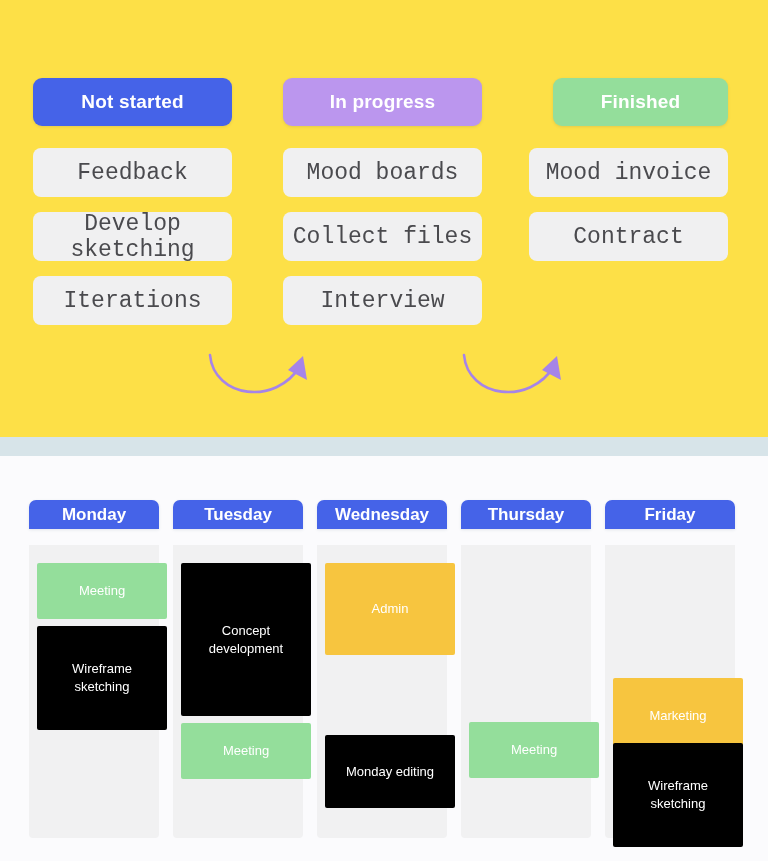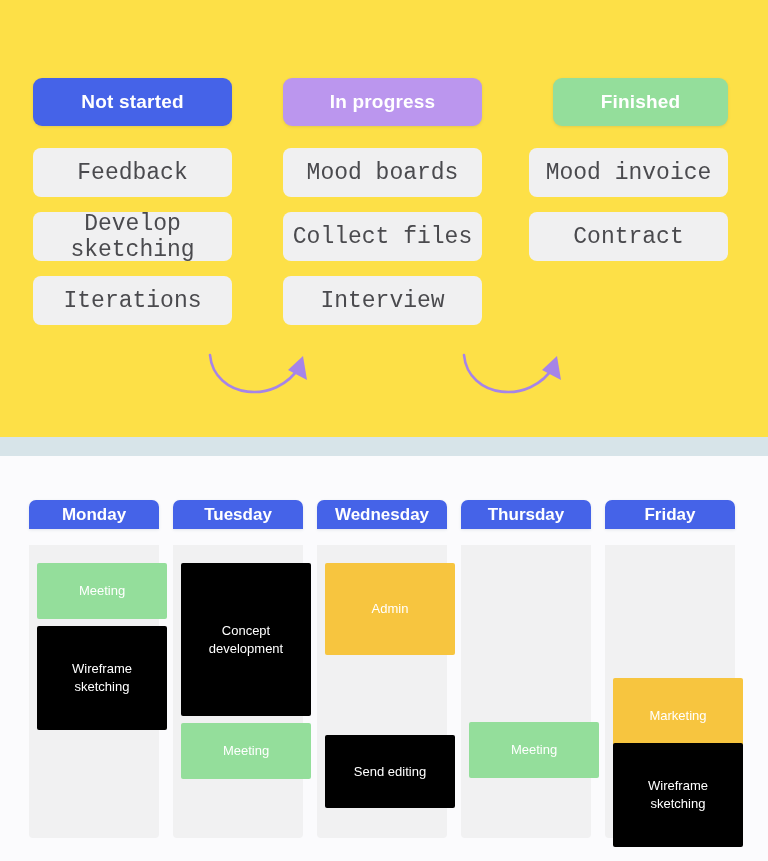--- a/index.html
+++ b/index.html
@@ -212,21 +212,21 @@
     <div class="day-track">
       <div class="event-block cat-design" style="top:18px;height:153px;">Concept development</div>
       <div class="event-block cat-meeting" style="top:178px;height:56px;">Meeting</div>
     </div>
   </div>
 
   <div class="day-column day-2">
     <div class="day-header">Wednesday</div>
     <div class="day-track">
       <div class="event-block cat-admin" style="top:18px;height:92px;">Admin</div>
-      <div class="event-block cat-design" style="top:190px;height:73px;">Send editing</div>
+      <div class="event-block cat-design" style="top:190px;height:73px;">Monday editing</div>
     </div>
   </div>
 
   <div class="day-column day-3">
     <div class="day-header">Thursday</div>
     <div class="day-track">
       <div class="event-block cat-meeting" style="top:177px;height:56px;">Meeting</div>
     </div>
   </div>
 

